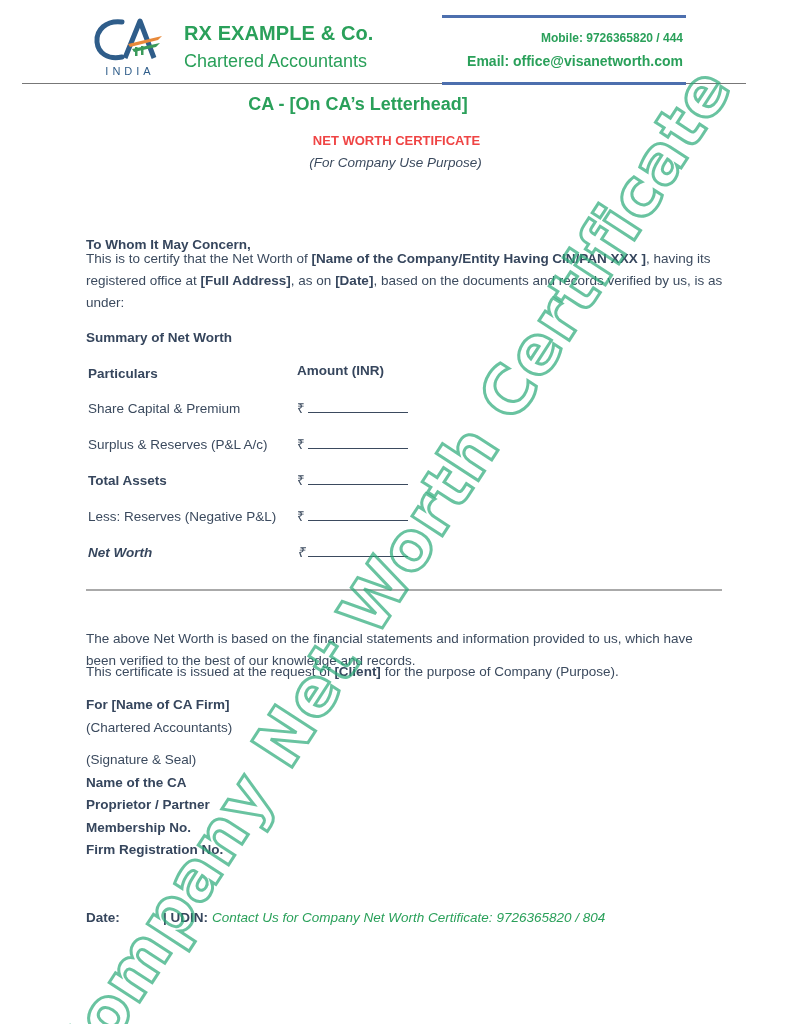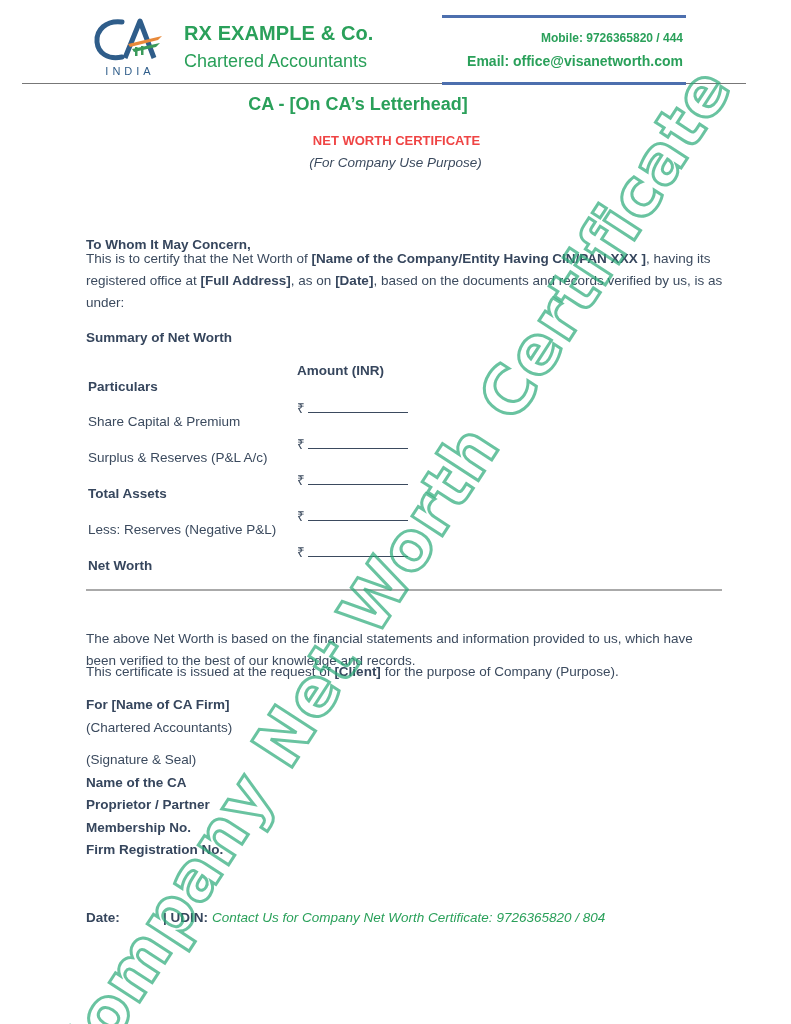--- a/index.html
+++ b/index.html
@@ -27,21 +27,21 @@
 
     
     .txt { position: absolute; left: 86px; font-size: 13.5px; color: #3b4a5e; line-height: 22px; }
     .b { font-weight: bold; color: #36465d; }
     .salutation { top: 218px; margin-top: 16px; }
     .para1 { top: 248px; width: 640px; }
     .summary-head { top: 327px; }
 
     
     .tbl-row { position: absolute; left: 88px; width: 340px; height: 22px; font-size: 13.5px; color: #3b4a5e; }
-    .tbl-row .lbl { position: absolute; left: 0; top: 16px; white-space: nowrap; }
+    .tbl-row .lbl { position: absolute; left: 0; top: 3px; white-space: nowrap; }
     .tbl-row .amt { position: absolute; left: 209px; top: 0; white-space: nowrap; }
     .tbl-row .blank { display: inline-block; width: 100px; border-bottom: 1px solid #3b4a5e; height: 14px; margin-left: 3px; vertical-align: baseline; }
 
     .mid-rule { position: absolute; left: 86px; top: 589px; width: 636px; height: 2px; background: #aaaaaa; }
 
     .para2 { top: 628px; width: 640px; }
     .para3 { top: 661px; }
     .sig-block { top: 694px; line-height: 22.5px; }
     .sig-block div { white-space: nowrap; }
     .sig-gap { height: 10px; }
@@ -122,21 +122,21 @@
   <div class="tbl-row" style="top:470px;">
     <span class="lbl b">Total Assets</span>
     <span class="amt"><span>₹</span><span class="blank"></span></span>
   </div>
 
   <div class="tbl-row" style="top:506px;">
     <span class="lbl">Less: Reserves (Negative P&amp;L)</span>
     <span class="amt"><span>₹</span><span class="blank"></span></span>
   </div>
 
-  <div class="tbl-row" style="top:542px;">
+  <div class="tbl-row" style="top:542px;font-style:italic;">
     <span class="lbl b">Net Worth</span>
     <span class="amt"><span>₹</span><span class="blank"></span></span>
   </div>
 
   <div class="mid-rule"></div>
 
   <div class="txt para2">The above Net Worth is based on the financial statements and information provided to us, which have been verified to the best of our knowledge and records.</div>
 
   <div class="txt para3">
     <span>This certificate is issued at the request of </span><span class="b">[Client]</span><span> for the purpose of Company (Purpose).</span>

